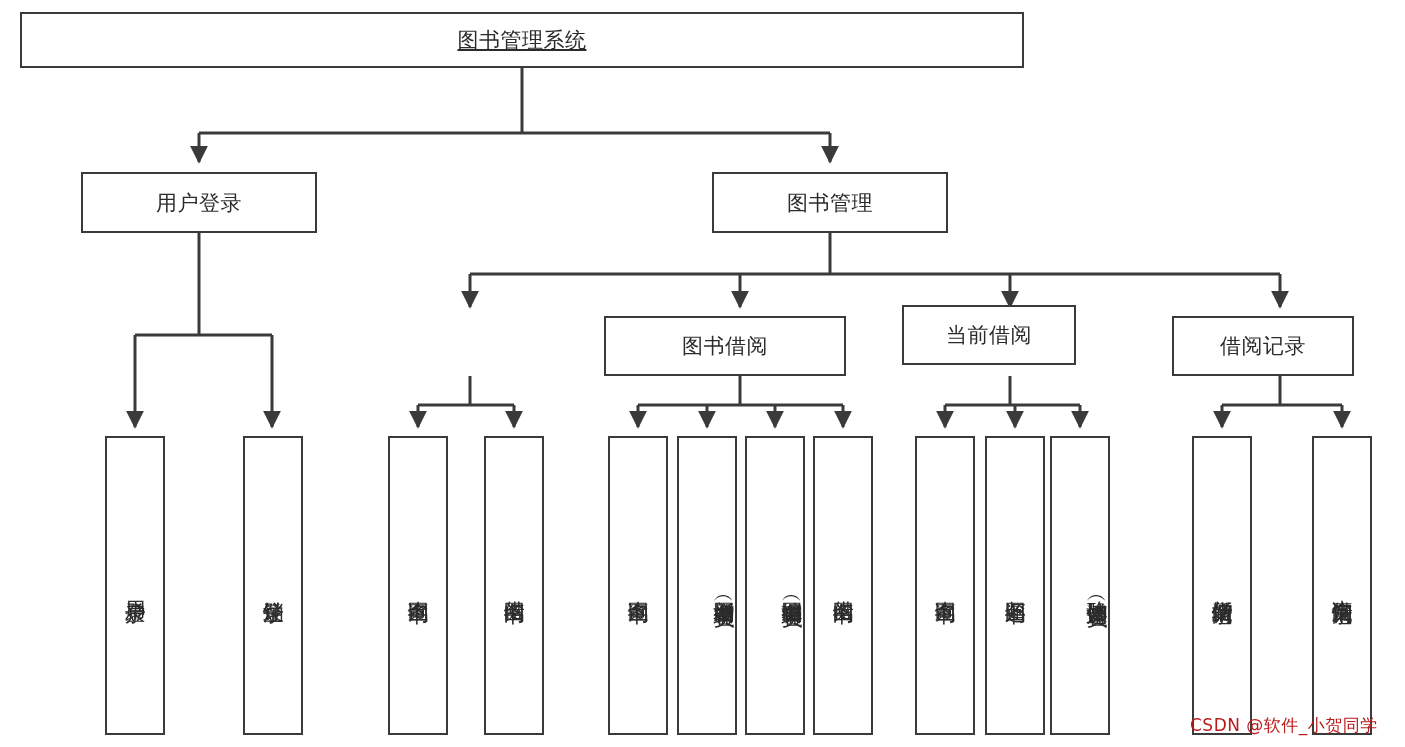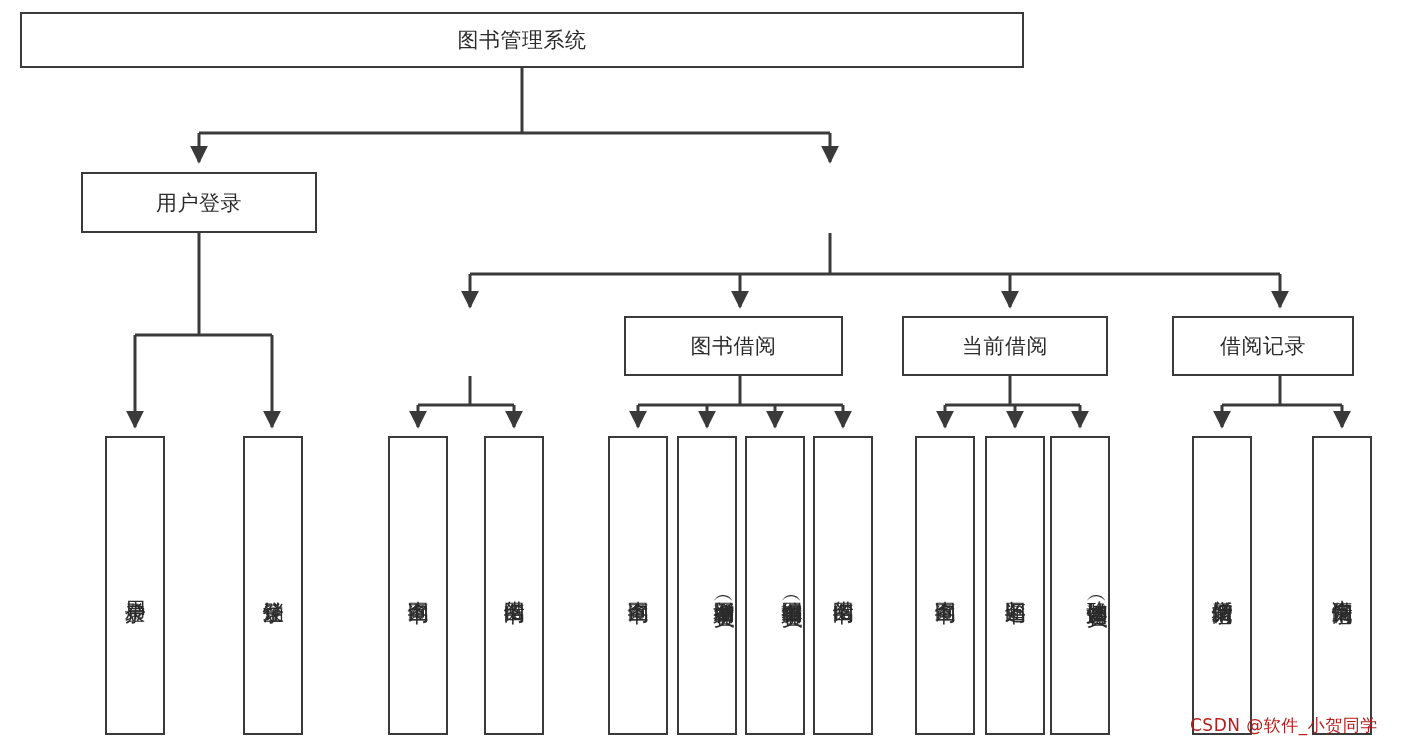--- a/index.html
+++ b/index.html
@@ -112,26 +112,27 @@
       <path d="M 1015 405 L 1015 427" marker-end="url(#arrow)"></path>
       <path d="M 1080 405 L 1080 427" marker-end="url(#arrow)"></path>
 
       <path d="M 1280 376 L 1280 405"></path>
       <path d="M 1222 405 L 1342 405"></path>
       <path d="M 1222 405 L 1222 427" marker-end="url(#arrow)"></path>
       <path d="M 1342 405 L 1342 427" marker-end="url(#arrow)"></path>
     </g>
   </svg>
 
-  <div class="node node-h" id="node-root" style="left: 20px; top: 12px; width: 1004px; height: 56px;">图书管理系统</div>
+  <div class="node node-h" id="node-root" style="left: 20px; top: 12px; width: 1004px; height: 56px; text-decoration: underline;">图书管理系统</div>
 
   <div class="node node-h" id="node-l2-0" style="left: 81px; top: 172px; width: 236px; height: 61px;">用户登录</div>
+  <div class="node node-h" id="node-l2-1" style="left: 712px; top: 172px; width: 236px; height: 61px;">图书管理</div>
 
-  <div class="node node-h" id="node-l3-1" style="left: 624px; top: 316px; width: 219px; height: 60px;">图书借阅</div>
-  <div class="node node-h" id="node-l3-2" style="left: 902px; top: 316px; width: 206px; height: 60px;">当前借阅</div>
+  <div class="node node-h" id="node-l3-1" style="left: 604px; top: 316px; width: 242px; height: 60px;">图书借阅</div>
+  <div class="node node-h" id="node-l3-2" style="left: 902px; top: 305px; width: 174px; height: 60px;">当前借阅</div>
   <div class="node node-h" id="node-l3-3" style="left: 1172px; top: 316px; width: 182px; height: 60px;">借阅记录</div>
 
   <div class="node node-v center-v" id="node-leaf-0" style="left: 105px; top: 436px; width: 60px; height: 299px;">用户登录</div>
   <div class="node node-v center-v" id="node-leaf-1" style="left: 243px; top: 436px; width: 60px; height: 299px;">注销登录</div>
   <div class="node node-v center-v" id="node-leaf-2" style="left: 388px; top: 436px; width: 60px; height: 299px;">查询图书</div>
   <div class="node node-v center-v" id="node-leaf-3" style="left: 484px; top: 436px; width: 60px; height: 299px;">借阅图书</div>
   <div class="node node-v center-v" id="node-leaf-4" style="left: 608px; top: 436px; width: 60px; height: 299px;">查询图书</div>
   <div class="node node-v" id="node-leaf-5" style="left: 677px; top: 436px; width: 60px; height: 299px;">新增图书（管理员）</div>
   <div class="node node-v" id="node-leaf-6" style="left: 745px; top: 436px; width: 60px; height: 299px;">编辑图书（管理员）</div>
   <div class="node node-v center-v" id="node-leaf-7" style="left: 813px; top: 436px; width: 60px; height: 299px;">借阅图书</div>

